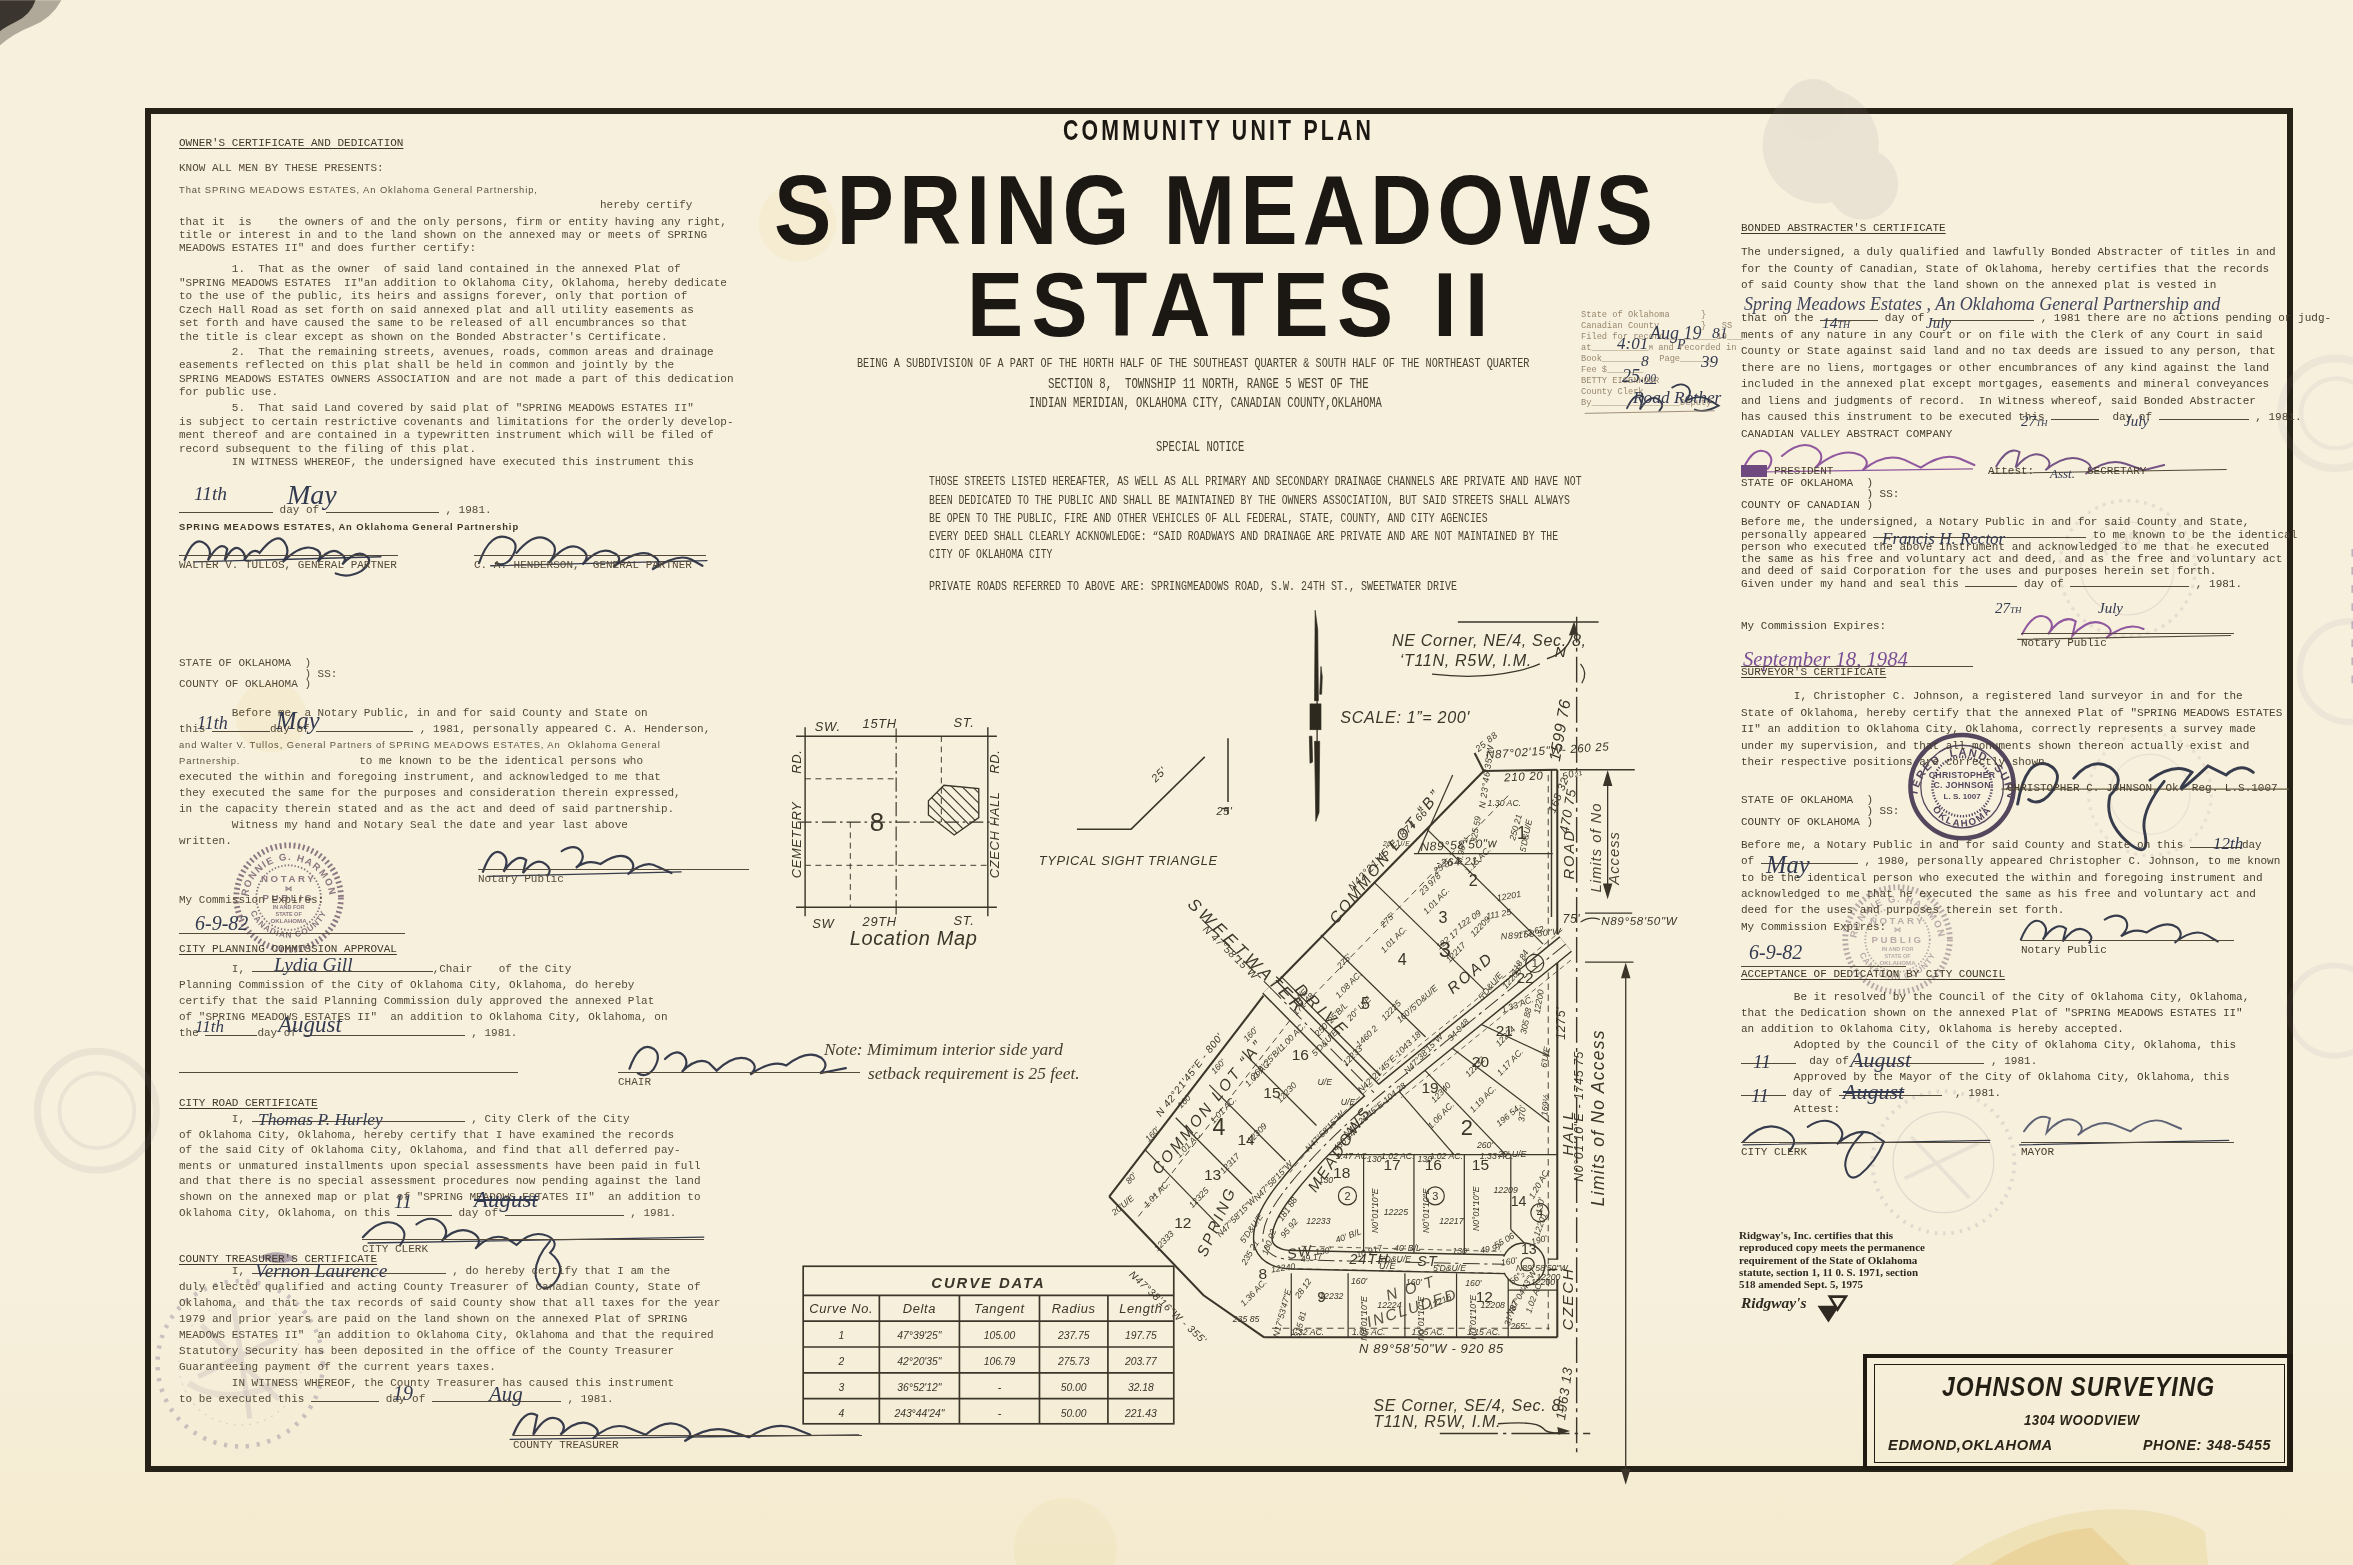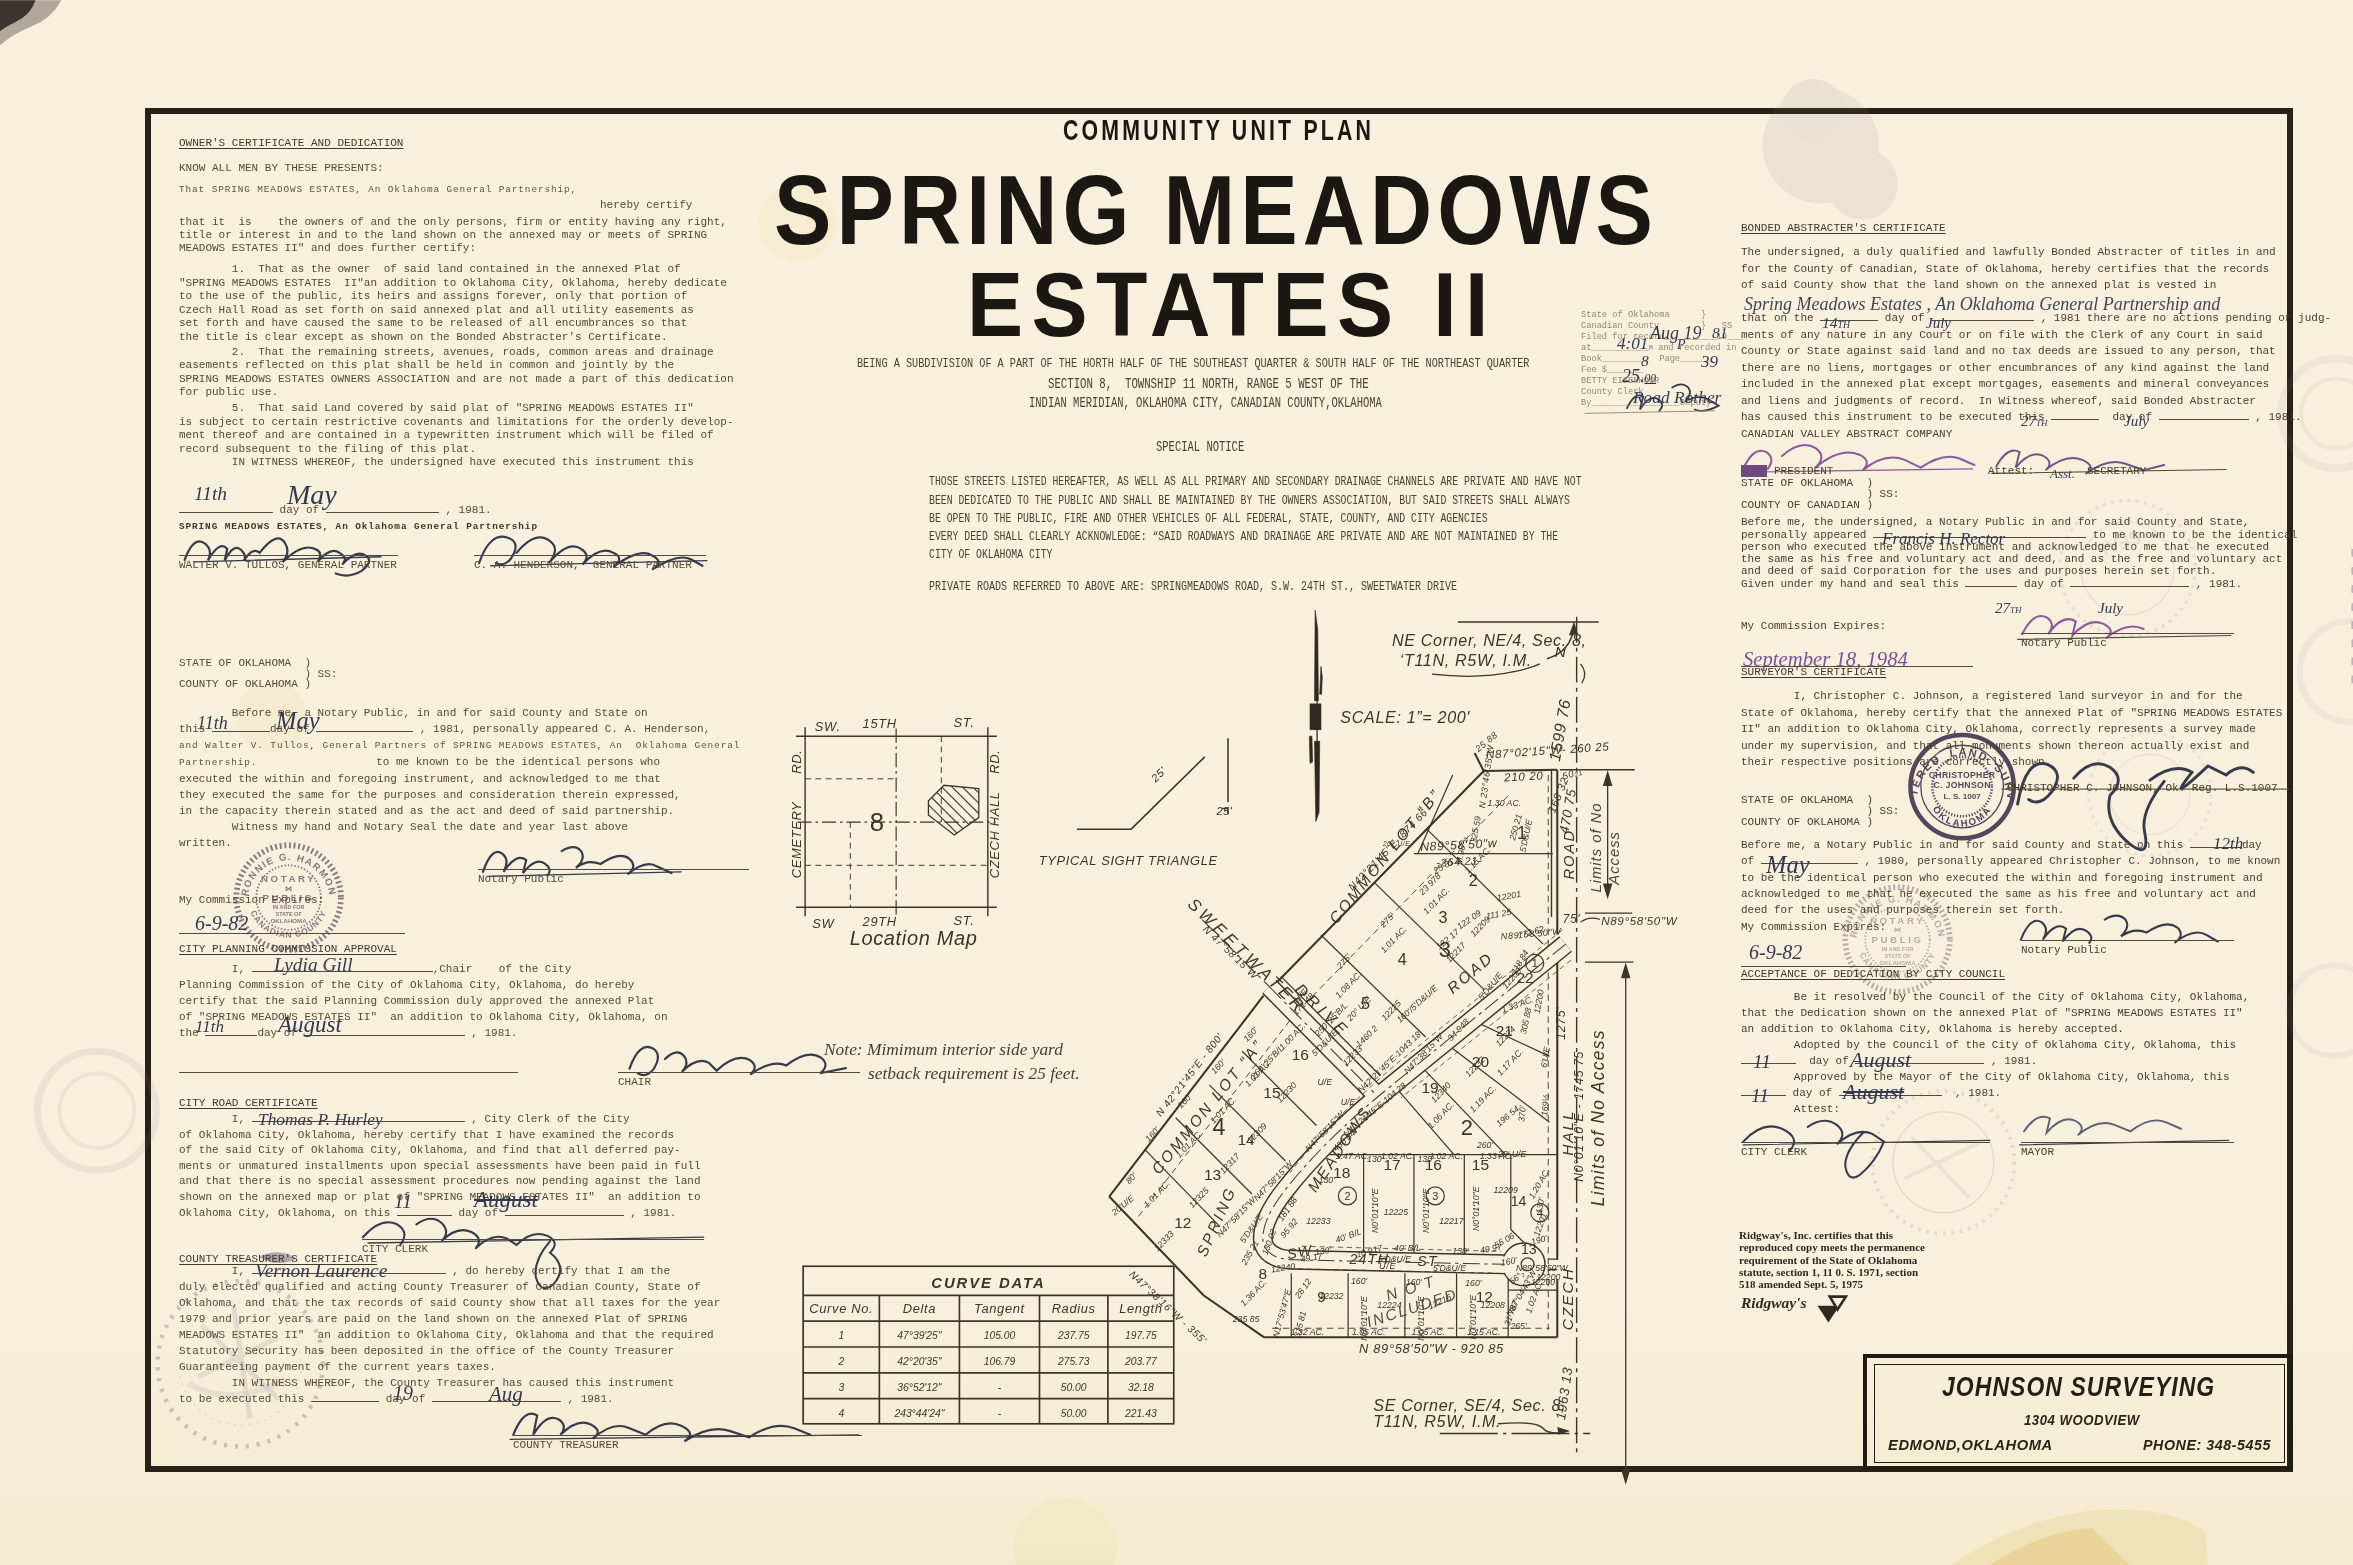--- a/index.html
+++ b/index.html
@@ -1,19 +1,19 @@
 <!DOCTYPE html>
 <html style="font-size:10.3px"><head><meta charset="utf-8">
 <style>
 html,body{margin:0;padding:0}
 #page{position:relative;width:2354px;height:1566px;background:#f7f0dd;overflow:hidden;font-family:"Liberation Mono",monospace;color:#4a4234}
 .m{position:absolute;font-family:"Liberation Mono",monospace;font-size:11px;line-height:13.4px;color:#554936;white-space:pre}
 .m2{position:absolute;font-family:"Liberation Mono",monospace;font-size:11px;line-height:16px;color:#554936;white-space:pre}
 .hd{color:#40382a;text-decoration:underline;text-underline-offset:1.9px}
-.g{font-family:Liberation Mono, monospace;font-size:9.4px;letter-spacing:0.9px;color:#5d5340}
+.g{font-family:Liberation Sans, sans-serif;font-size:9.4px;letter-spacing:0.9px;color:#5d5340}
 .hw{position:absolute;font-family:"Liberation Serif",serif;font-style:italic;color:#333a50;white-space:nowrap}
 .pu{color:#7b4f93}
 .bl{display:inline-block;border-bottom:1px solid #55493a;height:9px}
 .ct{position:absolute;font-family:"Liberation Sans",sans-serif;font-weight:bold;color:#1b1713;white-space:nowrap;transform-origin:0 0}
 </style></head>
 <body>
 <div id="page">
 
 <div id="stains"></div>
 <div style="position:absolute;left:0;top:0;width:2354px;height:1566px;background:linear-gradient(180deg, rgba(240,228,196,0) 82%, rgba(236,219,170,0.28) 100%);pointer-events:none"></div>

